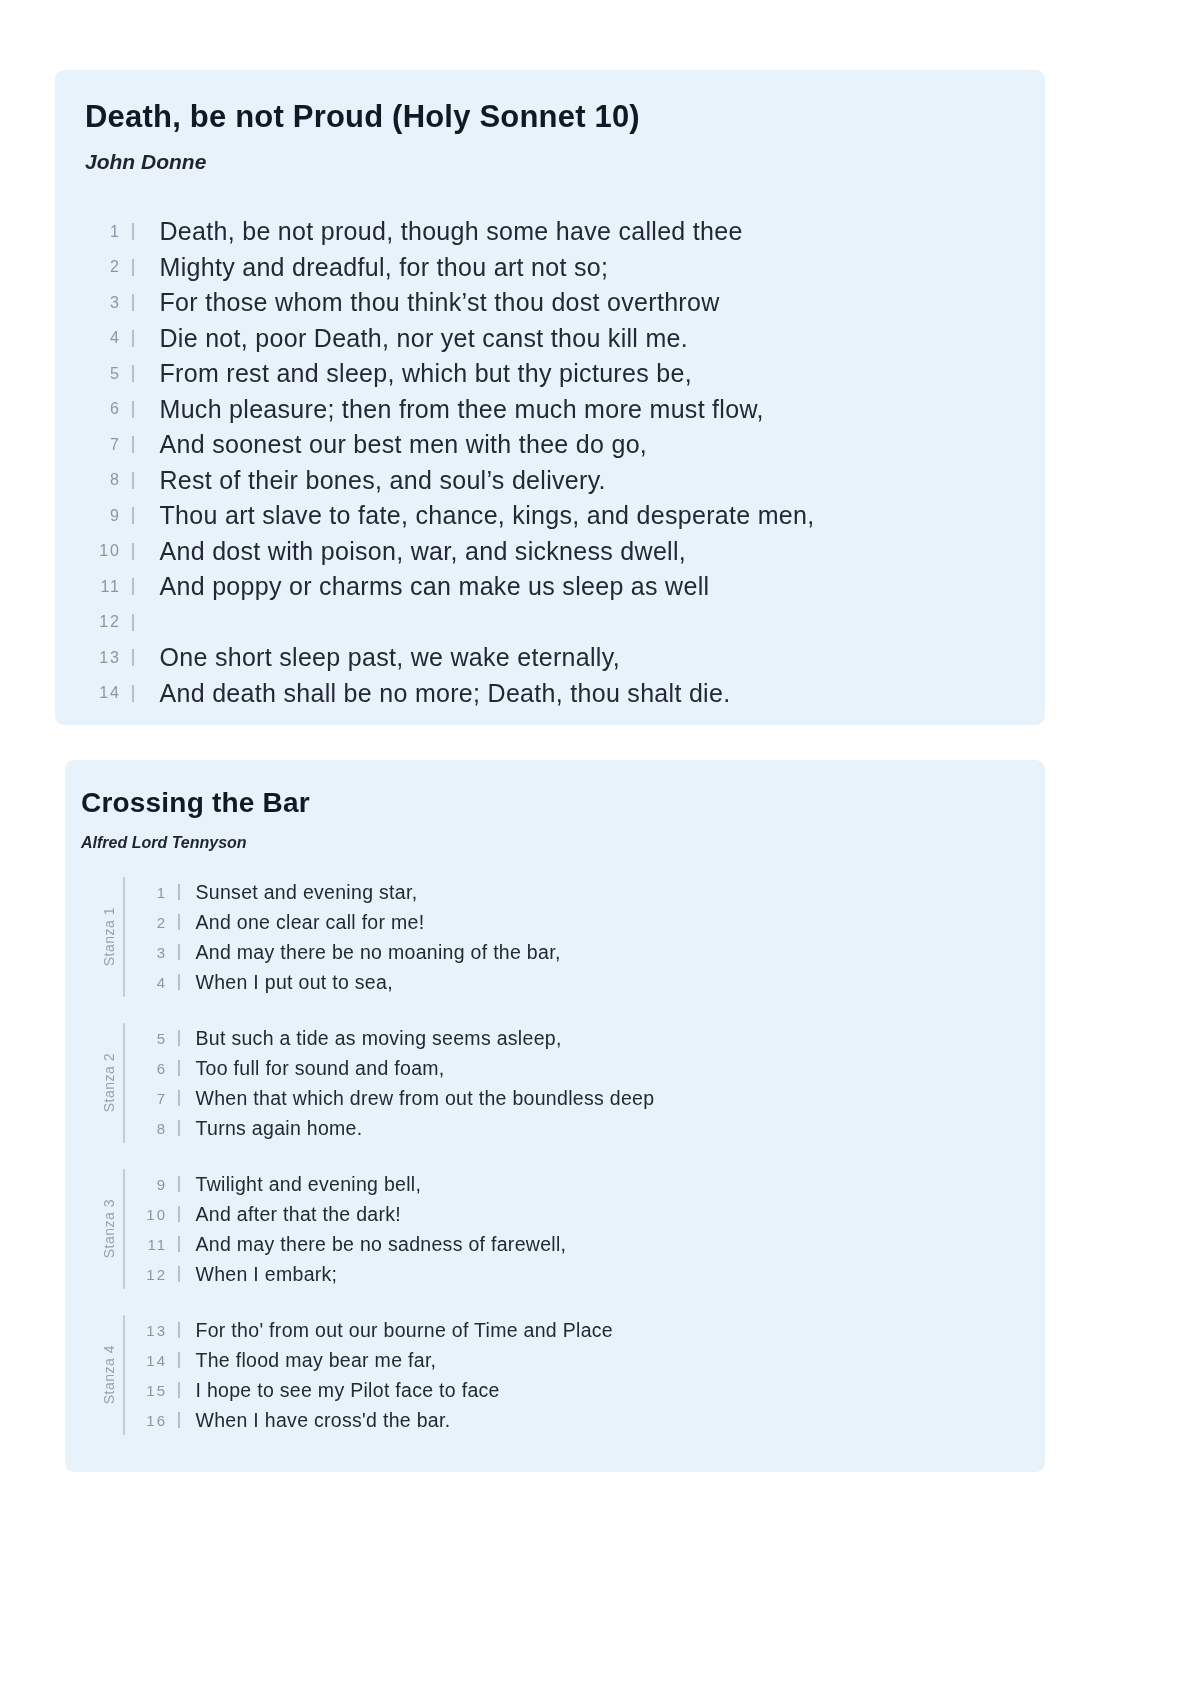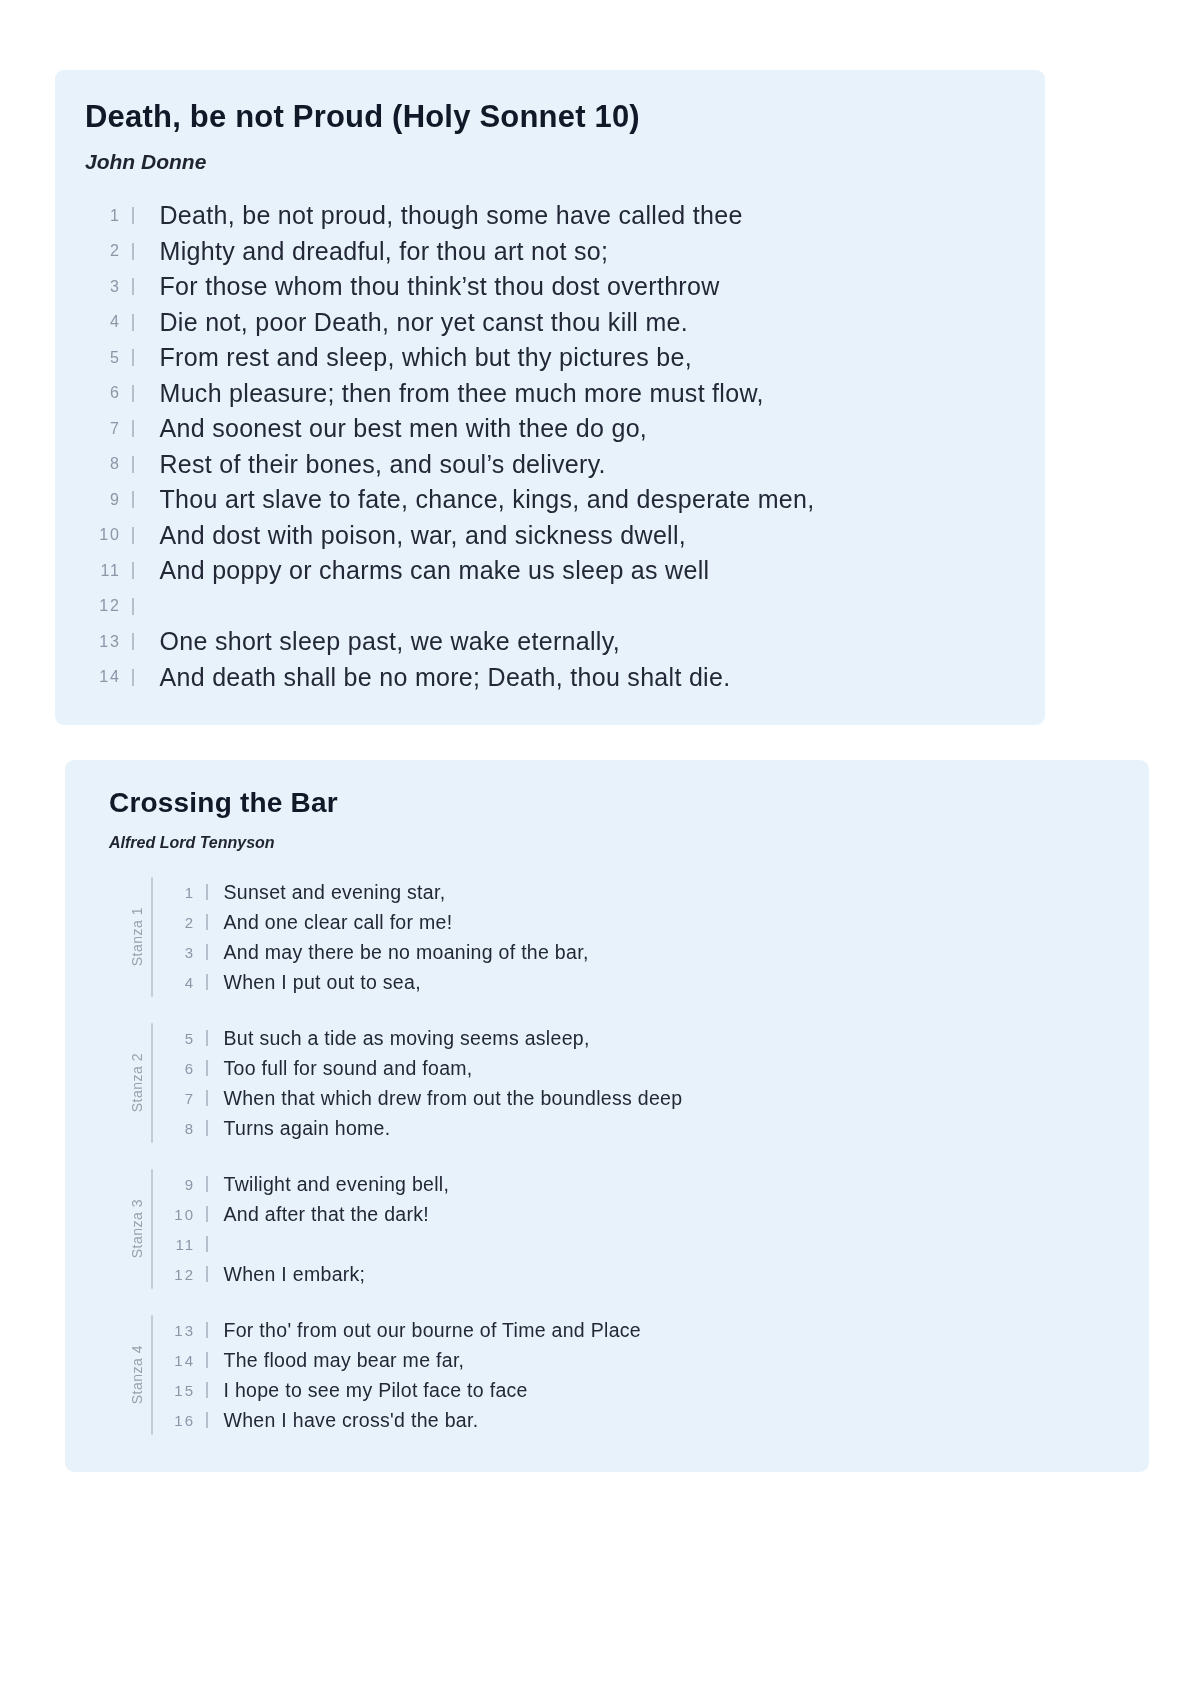--- a/index.html
+++ b/index.html
@@ -11,37 +11,37 @@
     color: var(--text-color, #232837);
     position: relative;
     overflow: hidden;
   }
   .poem-card {
     position: absolute;
     background: var(--card-bg, #e7f2fa);
     border-radius: 9px;
   }
   #card-1 { left: 55px; top: 70px; width: 990px; height: 655px; padding: 26px 30px; }
-  #card-2 { left: 65px; top: 760px; width: 1084px; height: 712px; padding: 24px 44px; }
+  #card-2 { left: 65px; top: 760px; width: 980px; height: 712px; padding: 24px 16px; }
 
   .poem-title {
     font-weight: bold;
     color: var(--title-color, #111827);
     letter-spacing: 0.2px;
   }
   #card-1 .poem-title { font-size: 31px; line-height: 42px; }
   #card-2 .poem-title { font-size: 28px; line-height: 38px; }
 
   .poem-author {
     font-style: italic;
     font-weight: 600;
     color: var(--author-color, #1f2430);
     margin-top: 12px;
   }
-  #card-1 .poem-author { font-size: 21px; margin-bottom: 24px; }
+  #card-1 .poem-author { font-size: 21px; margin-bottom: 40px; }
   #card-2 .poem-author { font-size: 16px; margin-bottom: 25px; }
 
   .stanza { display: flex; }
   .stanza + .stanza { margin-top: 26px; }
 
   .stanza-label-col {
     width: 44px;
     display: flex;
     align-items: center;
     justify-content: flex-end;
@@ -251,20 +251,21 @@
               <span class="line-text">Twilight and evening bell,</span>
             </div>
             <div class="line-row">
               <span class="line-num">10</span>
               <span class="line-sep"></span>
               <span class="line-text indent">And after that the dark!</span>
             </div>
             <div class="line-row">
               <span class="line-num">11</span>
               <span class="line-sep"></span>
+              <span class="line-text">And may there be no sadness of farewell,</span>
             </div>
             <div class="line-row">
               <span class="line-num">12</span>
               <span class="line-sep"></span>
               <span class="line-text indent">When I embark;</span>
             </div>
           </div>
         </div>
         <div class="stanza">
           <div class="stanza-label-col">

